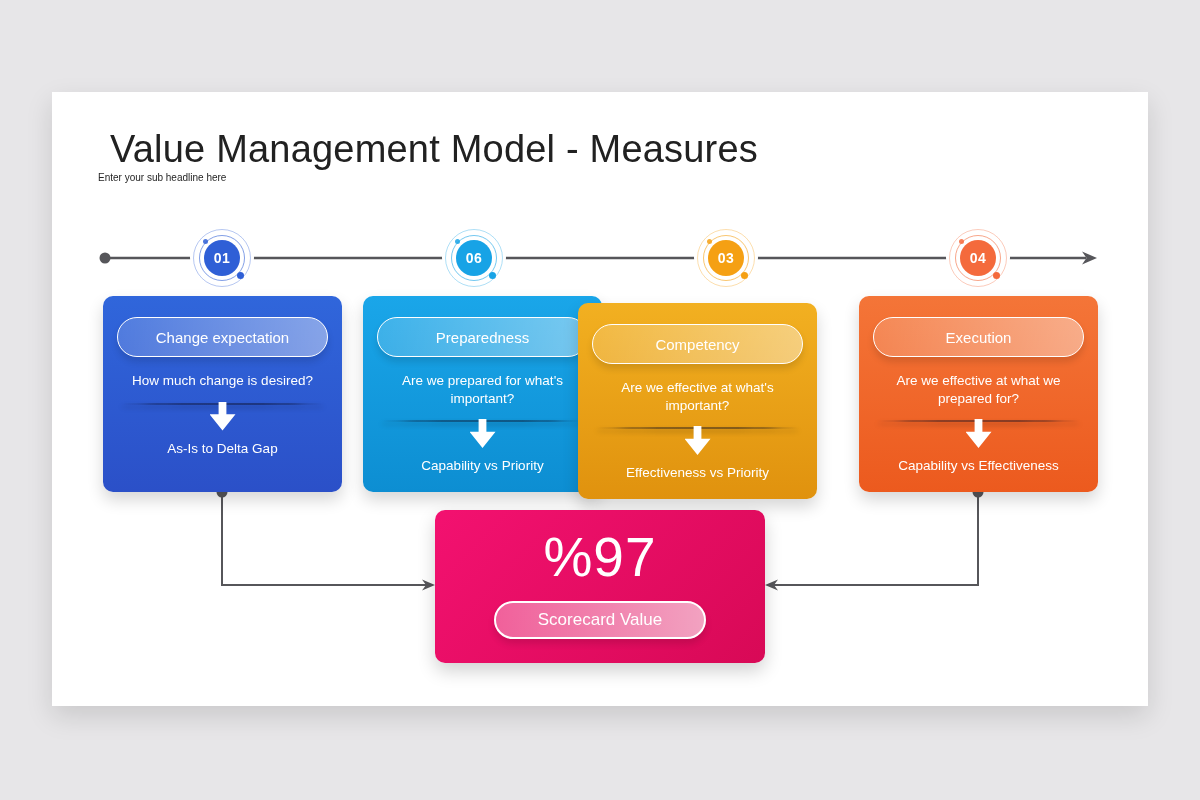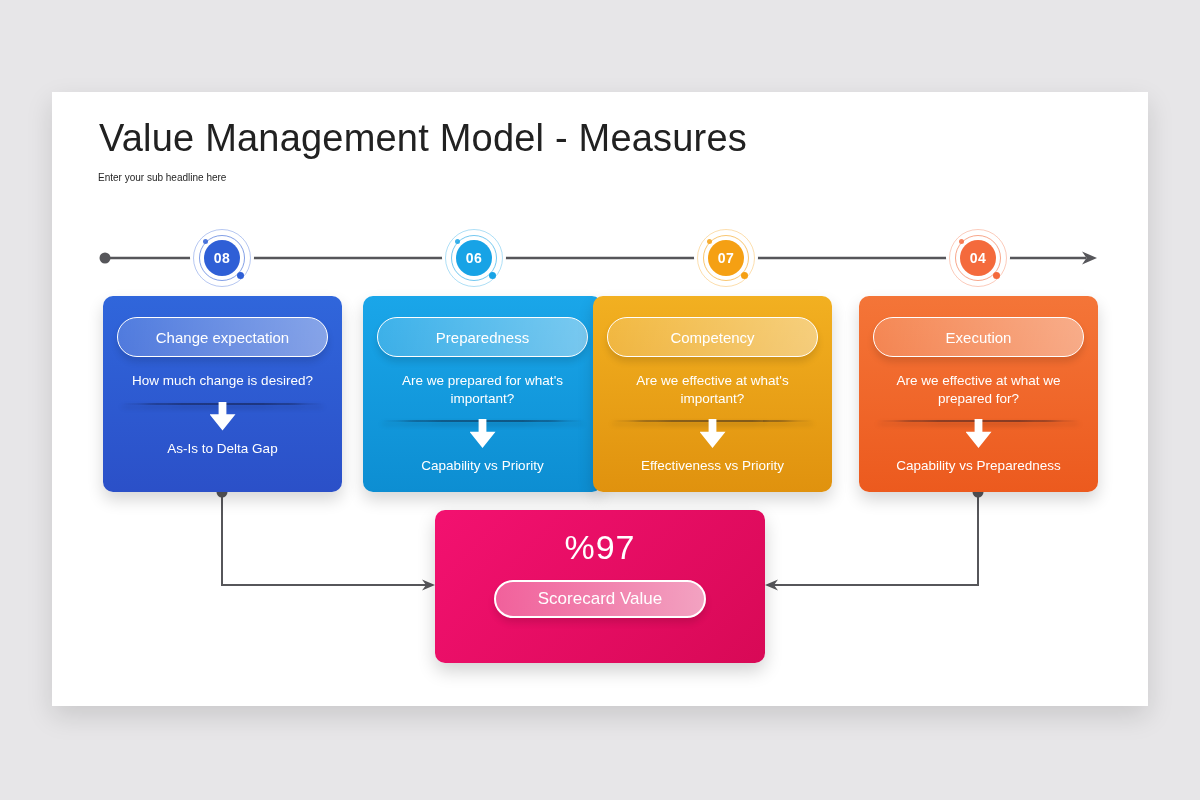--- a/index.html
+++ b/index.html
@@ -8,21 +8,21 @@
     background:#e7e6e8;
     font-family:"Liberation Sans", sans-serif;
     position:relative;overflow:hidden;
   }
   .slide{
     position:absolute;left:52px;top:92px;width:1096px;height:614px;
     background:#ffffff;
     box-shadow:0 10px 25px rgba(0,0,0,0.13);
   }
   .page-title{
-    position:absolute;left:46px;top:24px;margin:1px;
+    position:absolute;left:46px;top:24px;margin:12px;
     font-size:38px;font-weight:400;color:#212121;letter-spacing:0.2px;
   }
   .page-subtitle{
     position:absolute;left:46px;top:80px;margin:0;
     font-size:10px;font-weight:400;color:#252525;
   }
   svg.lines{position:absolute;left:0;top:0;pointer-events:none;}
 
   
   .badge{
@@ -74,21 +74,21 @@
   }
   .result{font-size:13.5px;font-weight:500;margin-top:2px;text-align:center;}
 
   
   .scorecard{
     position:absolute;left:383px;top:418px;width:330px;height:153px;border-radius:10px;
     background:linear-gradient(135deg,var(--c1) 0%,var(--c2) 100%);
     box-shadow:0 8px 18px rgba(0,0,0,0.18);
     color:#fff;text-align:center;
   }
-  .score{margin-top:20px;font-size:34px;font-weight:500;letter-spacing:1px;line-height:1;}
+  .score{margin-top:20px;font-size:55px;font-weight:500;letter-spacing:1px;line-height:1;}
   .score-pill{
     width:212px;height:38px;margin:16px auto 0;border-radius:19px;box-sizing:border-box;
     border:2px solid #ffffff;
     background:linear-gradient(90deg,rgba(255,255,255,0.34) 0%,rgba(255,255,255,0.62) 100%);
     display:flex;align-items:center;justify-content:center;
     font-size:17px;font-weight:500;
   }
 </style>
 </head>
 <body>
@@ -111,35 +111,35 @@
     <polyline points="926,400 926,493 718,493" fill="none" stroke="#56565a" stroke-width="2"></polyline>
     <circle cx="926" cy="400" r="5.5" fill="#56565a"></circle>
     <path d="M726 487.5 L713 493 L726 498.5 L722 493 Z" fill="#56565a"></path>
   </svg>
 
   <div class="badge" style="left: 138px; --c1: #3066db; --c2: #2b50c8; --badge: #2f5fd6;">
     <span class="ring outer"></span>
     <span class="ring mid"></span>
     <span class="dot d1"></span>
     <span class="dot d2"></span>
-    <span class="num">08</span>
+    <span class="num">01</span>
   </div>
   <div class="badge" style="left: 390px; --c1: #1aa6e9; --c2: #0d8ed2; --badge: #17a3e6;">
     <span class="ring outer"></span>
     <span class="ring mid"></span>
     <span class="dot d1"></span>
     <span class="dot d2"></span>
     <span class="num">06</span>
   </div>
   <div class="badge" style="left: 642px; --c1: #f2b021; --c2: #e0920e; --badge: #f5a013;">
     <span class="ring outer"></span>
     <span class="ring mid"></span>
     <span class="dot d1"></span>
     <span class="dot d2"></span>
-    <span class="num">07</span>
+    <span class="num">03</span>
   </div>
   <div class="badge" style="left: 894px; --c1: #f47538; --c2: #ec5a1e; --badge: #f46a3c;">
     <span class="ring outer"></span>
     <span class="ring mid"></span>
     <span class="dot d1"></span>
     <span class="dot d2"></span>
     <span class="num">04</span>
   </div>
 
   <div class="card" style="left: 51px; --c1: #3066db; --c2: #2b50c8; --badge: #2f5fd6;">
@@ -159,42 +159,42 @@
       <span>Preparedness</span>
     </div>
     <div class="question">Are we prepared for what's important?</div>
     <div class="arrowzone">
       <div class="shadowline"></div>
       <div class="downarrow"></div>
     </div>
     <div class="result">Capability vs Priority</div>
   </div>
 
-  <div class="card" style="left: 541px; --c1: #f2b021; --c2: #e0920e; --badge: #f5a013;">
+  <div class="card" style="left: 526px; margin-top: 7px; --c1: #f2b021; --c2: #e0920e; --badge: #f5a013;">
     <div class="pill">
       <span>Competency</span>
     </div>
     <div class="question">Are we effective at what's important?</div>
     <div class="arrowzone">
       <div class="shadowline"></div>
       <div class="downarrow"></div>
     </div>
     <div class="result">Effectiveness vs Priority</div>
   </div>
 
   <div class="card" style="left: 807px; --c1: #f47538; --c2: #ec5a1e; --badge: #f46a3c;">
     <div class="pill">
       <span>Execution</span>
     </div>
     <div class="question">Are we effective at what we prepared for?</div>
     <div class="arrowzone">
       <div class="shadowline"></div>
       <div class="downarrow"></div>
     </div>
-    <div class="result">Capability vs Preparedness</div>
+    <div class="result">Capability vs Effectiveness</div>
   </div>
 
   <div class="scorecard" style="--c1: #f31170; --c2: #d80956;">
     <div class="score">%97</div>
     <div class="pill score-pill">
       <span>Scorecard Value</span>
     </div>
   </div>
 
 </div>

